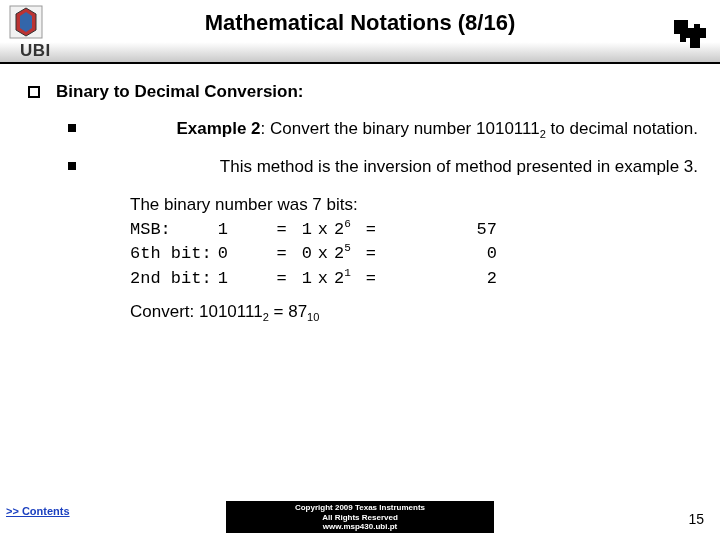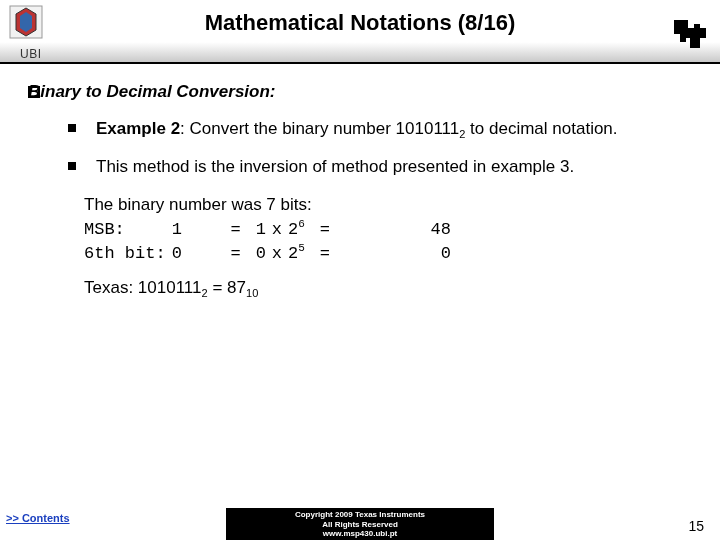--- a/index.html
+++ b/index.html
@@ -44,87 +44,88 @@
     position: absolute;
     right: 8px;
     top: 18px;
     width: 40px;
     height: 34px;
   }
   .ubi {
     position: absolute;
     left: 4px;
     bottom: 1px;
-    font-size: 12px;
-    font-weight: normal;
+    font-size: 17px;
+    font-weight: bold;
     color: #333;
     letter-spacing: 0.5px;
     padding-left: 16px;
   }
   .body {
     padding: 18px 22px 0 28px;
     font-size: 17px;
   }
   .l1 {
     position: relative;
+    padding-left: 28px;
     font-weight: bold;
     margin-bottom: 16px;
-    font-style: italic;
   }
   .l1::before {
     content: "";
     position: absolute;
     left: 0;
     top: 4px;
     width: 12px;
     height: 12px;
     border: 2px solid #000;
     box-sizing: border-box;
   }
   .l2 {
     position: relative;
     padding-left: 28px;
     margin-left: 40px;
     margin-bottom: 14px;
     line-height: 1.35;
+    text-align: right;
   }
   .l2::before {
     content: "";
     position: absolute;
     left: 0;
     top: 6px;
     width: 8px;
     height: 8px;
     background: #000;
   }
   .sub { font-size: 0.65em; vertical-align: sub; }
   .sup { font-size: 0.65em; vertical-align: super; }
   .work {
-    margin-left: 56px;
+    margin-left: 102px;
     line-height: 1.4;
     font-size: 17px;
   }
   table.bits {
     border-collapse: collapse;
     margin-left: 0;
     font-family: Liberation Mono, monospace;
   }
   table.bits td {
     padding: 0 6px 0 0;
     vertical-align: bottom;
     white-space: nowrap;
   }
   .eq { text-align: center; width: 28px; }
   .val { text-align: right; width: 70px; }
   .plus { width: 30px; text-align: right; padding-right: 4px; }
   .result-line { margin-top: 10px; }
   .footer {
     position: absolute;
     left: 0;
-    bottom: 0;
+    bottom: 7px;
     width: 720px;
     height: 34px;
   }
   .contents {
     position: absolute;
     left: 6px;
     bottom: 16px;
     font-size: 11px;
     font-weight: bold;
     color: #1a3fbf;
@@ -188,37 +189,48 @@
         <tbody>
             <tr>
           <td style="width:78px">MSB:</td>
           <td style="width:44px">1</td>
           <td class="eq">=</td>
           <td>1</td>
           <td>x</td>
           <td><span>2</span><span class="sup">6</span></td>
           <td class="eq">=</td>
           <td class="plus"></td>
-          <td class="val">48</td>
+          <td class="val">57</td>
         </tr>
         <tr>
           <td>6th bit:</td>
           <td>0</td>
           <td class="eq">=</td>
           <td>0</td>
           <td>x</td>
           <td><span>2</span><span class="sup">5</span></td>
           <td class="eq">=</td>
           <td class="plus"></td>
           <td class="val">0</td>
         </tr>
+        <tr>
+          <td>2nd bit:</td>
+          <td>1</td>
+          <td class="eq">=</td>
+          <td>1</td>
+          <td>x</td>
+          <td><span>2</span><span class="sup">1</span></td>
+          <td class="eq">=</td>
+          <td class="plus"></td>
+          <td class="val">2</td>
+        </tr>
       </tbody>
         </table>
       <div class="result-line">
-        <span>Texas: </span><span>1010111</span><span class="sub">2</span><span> = </span><span>87</span><span class="sub">10</span>
+        <span>Convert: </span><span>1010111</span><span class="sub">2</span><span> = </span><span>87</span><span class="sub">10</span>
       </div>
     </div>
   </div>
 
   <div class="footer">
     <a class="contents">&gt;&gt; Contents</a>
     <div class="copyright">
       <div>Copyright 2009 Texas Instruments</div>
       <div>All Rights Reserved</div>
       <div>www.msp430.ubi.pt</div>

